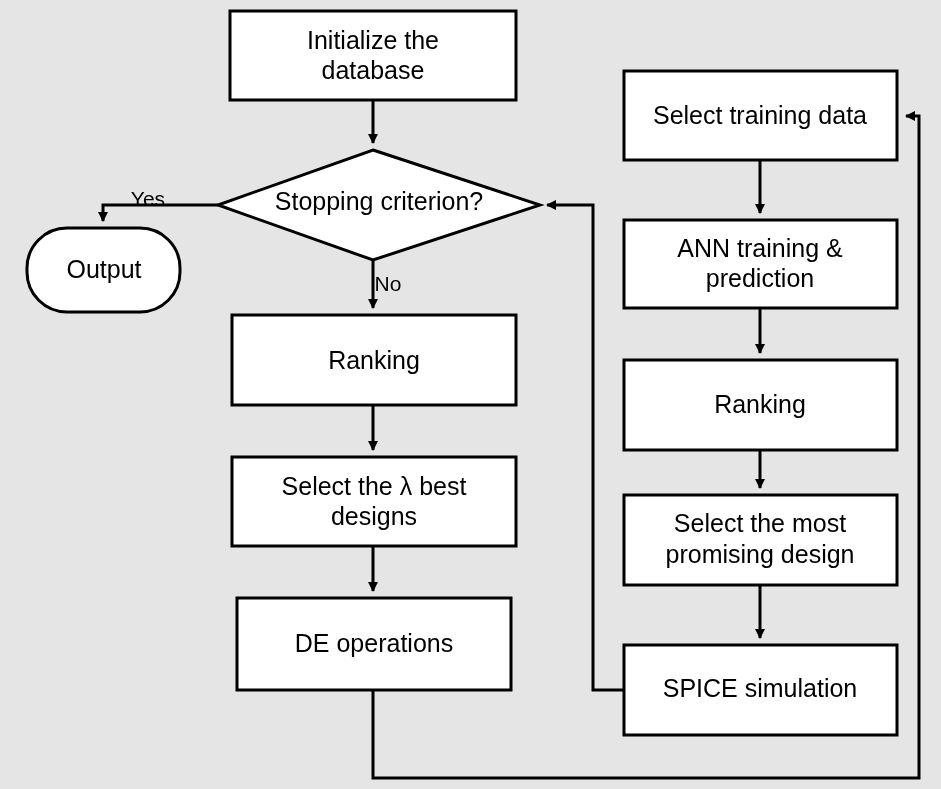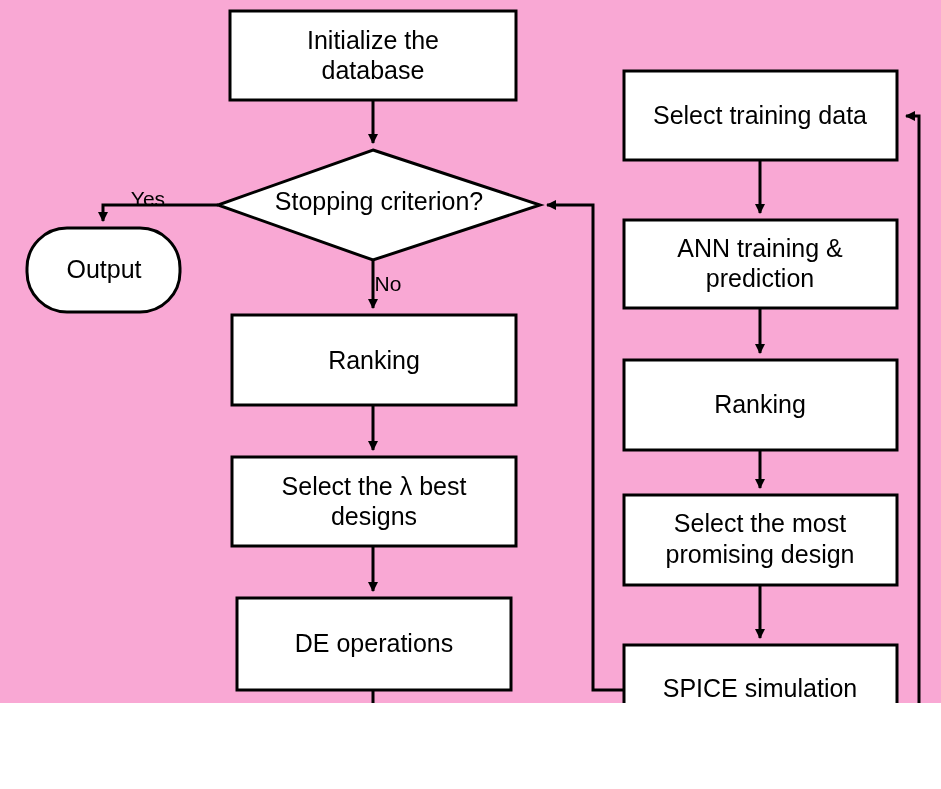--- a/index.html
+++ b/index.html
@@ -6,22 +6,22 @@
     margin: 0;
     padding: 0;
     background: #ffffff;
   }
   body {
     font-family: "Liberation Sans", sans-serif;
   }
   #canvas {
     position: relative;
     width: 941px;
-    height: 703px;
-    background: #f9a8d4;
+    height: 789px;
+    background: #e5e5e5;
     overflow: hidden;
   }
   svg.flow {
     position: absolute;
     top: 0;
     left: 0;
     width: 941px;
     height: 789px;
   }
   .node-rect {

